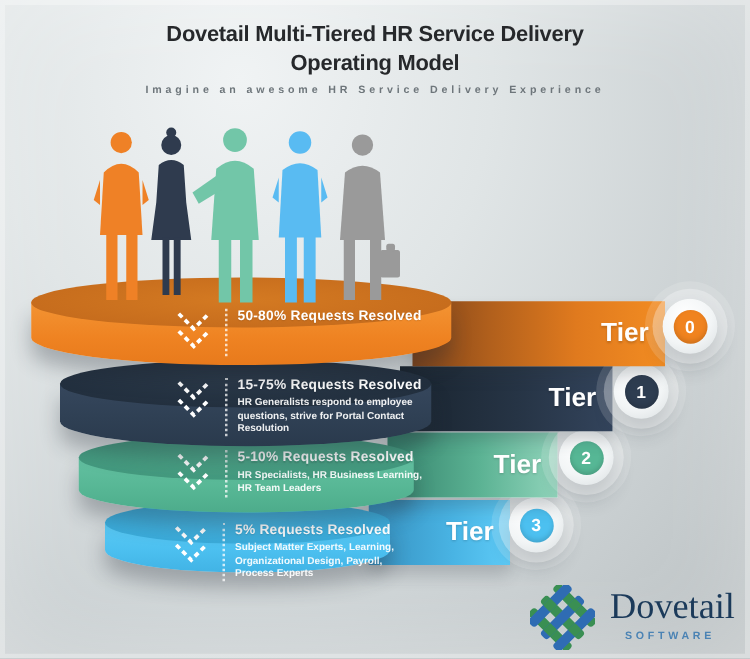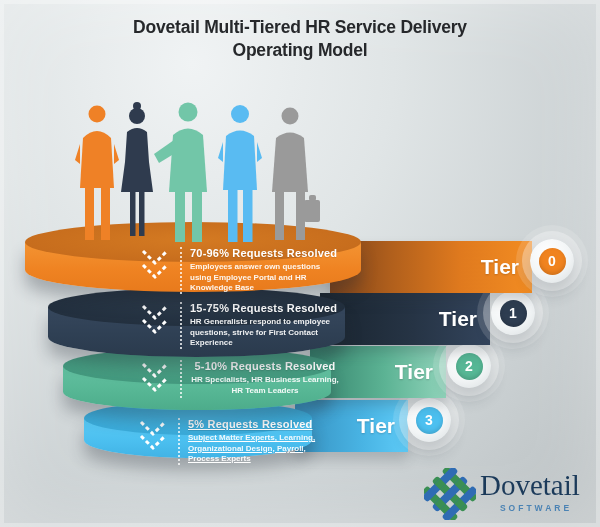--- a/index.html
+++ b/index.html
@@ -45,35 +45,36 @@
   .c3-top{left:84px;top:401px;width:228px;height:34px;background:radial-gradient(ellipse at 50% 45%, #46b6e3 0%, #3aabda 75%, #339fce 100%);}
   .c3-body{left:84px;top:418px;width:228px;height:40px;background:linear-gradient(180deg,#5ac9f4 0%,#4cc0f0 55%,#41b3e5 100%);border-bottom-left-radius:50% 18px;border-bottom-right-radius:50% 18px;}
   
   .content{position:absolute;z-index:6;display:flex;align-items:flex-start;color:#fff;}
   .chev{flex:0 0 auto;margin-right:10px;}
   .divider{border-left:2px dotted rgba(255,255,255,.75);align-self:stretch;margin-right:8px;}
   .txt .hd{font-weight:bold;font-size:11px;line-height:13px;letter-spacing:.2px;text-shadow:0 1px 1px rgba(0,0,0,.12);}
   .txt .bd{font-size:8px;font-weight:bold;line-height:10.5px;color:rgba(255,255,255,.92);margin-top:2px;}
   .pos-c0{left:140px;top:247px;width:215px;} .pos-c0 .bd{width:150px;}
   .pos-c1{left:140px;top:302px;width:210px;} .pos-c1 .bd{width:150px;}
-  .pos-c2{left:140px;top:360px;width:205px;text-align:center;} .pos-c2 .bd{width:150px;}
-  .pos-c3{left:138px;top:418px;width:200px;text-decoration:underline;} .pos-c3 .bd{width:145px;}
+  .pos-c2{left:140px;top:360px;width:205px;} .pos-c2 .bd{width:150px;}
+  .pos-c3{left:138px;top:418px;width:200px;} .pos-c3 .bd{width:145px;}
   
   .logo{position:absolute;left:424px;top:466px;width:172px;height:58px;z-index:70;}
   .logo-knot{position:absolute;left:0;top:2px;}
-  .logo-name{position:absolute;left:56px;top:3px;width:116px;text-align:left;font-family:"Liberation Serif",serif;font-size:29px;color:#1b3a5a;}
+  .logo-name{position:absolute;left:56px;top:3px;width:116px;text-align:center;font-family:"Liberation Serif",serif;font-size:29px;color:#1b3a5a;}
   .logo-sub{position:absolute;left:56px;top:37px;width:112px;text-align:center;font-size:8.5px;letter-spacing:3px;color:#4b83b4;font-weight:bold;}
 </style>
 </head>
 <body>
 
 <div class="stage">
 
   <div class="title l1">Dovetail Multi-Tiered HR Service Delivery</div>
   <div class="title l2">Operating Model</div>
+  <div class="subtitle">Imagine an awesome HR Service Delivery Experience</div>
 
   <svg class="people" viewBox="0 0 252 146" aria-hidden="true">
     <g fill="#ef8126">
       <circle cx="29" cy="14" r="8.5"></circle>
       <path d="M15 38 Q29 24 43 38 L46 88 L12 88 Z"></path>
       <path d="M12 44 L7 60 L12 64 Z"></path>
         <path d="M46 44 L51 60 L46 64 Z"></path>
       <rect x="17" y="86" width="9" height="54"></rect>
         <rect x="33" y="86" width="9" height="54"></rect>
     </g>
@@ -118,22 +119,21 @@
     </div>
     <div class="cyl-top c0-top"></div>
     <div class="cyl-body c0-body"></div>
     <div class="content pos-c0">
       <svg class="chev" width="30" height="38" viewBox="0 0 30 38">
         <polyline points="3,4 15,16 27,4" fill="none" stroke="#fff" stroke-width="3" stroke-dasharray="4 3"></polyline>
         <polyline points="3,18 15,30 27,18" fill="none" stroke="#fff" stroke-width="3" stroke-dasharray="4 3"></polyline>
       </svg>
       <div class="divider"></div>
       <div class="txt">
-        <div class="hd">70-96% Requests Resolved</div>
-        <div class="bd">Employees answer own questions using Employee Portal and HR Knowledge Base</div>
+        <div class="hd">50-80% Requests Resolved</div>
       </div>
     </div>
   </div>
 
   <div class="tier t1">
     <div class="band band1">
       <span class="tier-word">Tier</span>
     </div>
     <div class="badge bpos1">
       <div class="badge-core" style="background: rgb(46, 61, 81);">1</div>
@@ -141,21 +141,21 @@
     <div class="cyl-top c1-top"></div>
     <div class="cyl-body c1-body"></div>
     <div class="content pos-c1">
       <svg class="chev" width="30" height="38" viewBox="0 0 30 38">
         <polyline points="3,4 15,16 27,4" fill="none" stroke="#fff" stroke-width="3" stroke-dasharray="4 3"></polyline>
         <polyline points="3,18 15,30 27,18" fill="none" stroke="#fff" stroke-width="3" stroke-dasharray="4 3"></polyline>
       </svg>
       <div class="divider"></div>
       <div class="txt">
         <div class="hd">15-75% Requests Resolved</div>
-        <div class="bd">HR Generalists respond to employee questions, strive for First Contact Experience</div>
+        <div class="bd">HR Generalists respond to employee questions, strive for Portal Contact Resolution</div>
       </div>
     </div>
   </div>
 
   <div class="tier t2">
     <div class="band band2">
       <span class="tier-word">Tier</span>
     </div>
     <div class="badge bpos2">
       <div class="badge-core" style="background: rgb(86, 183, 149);">2</div>

